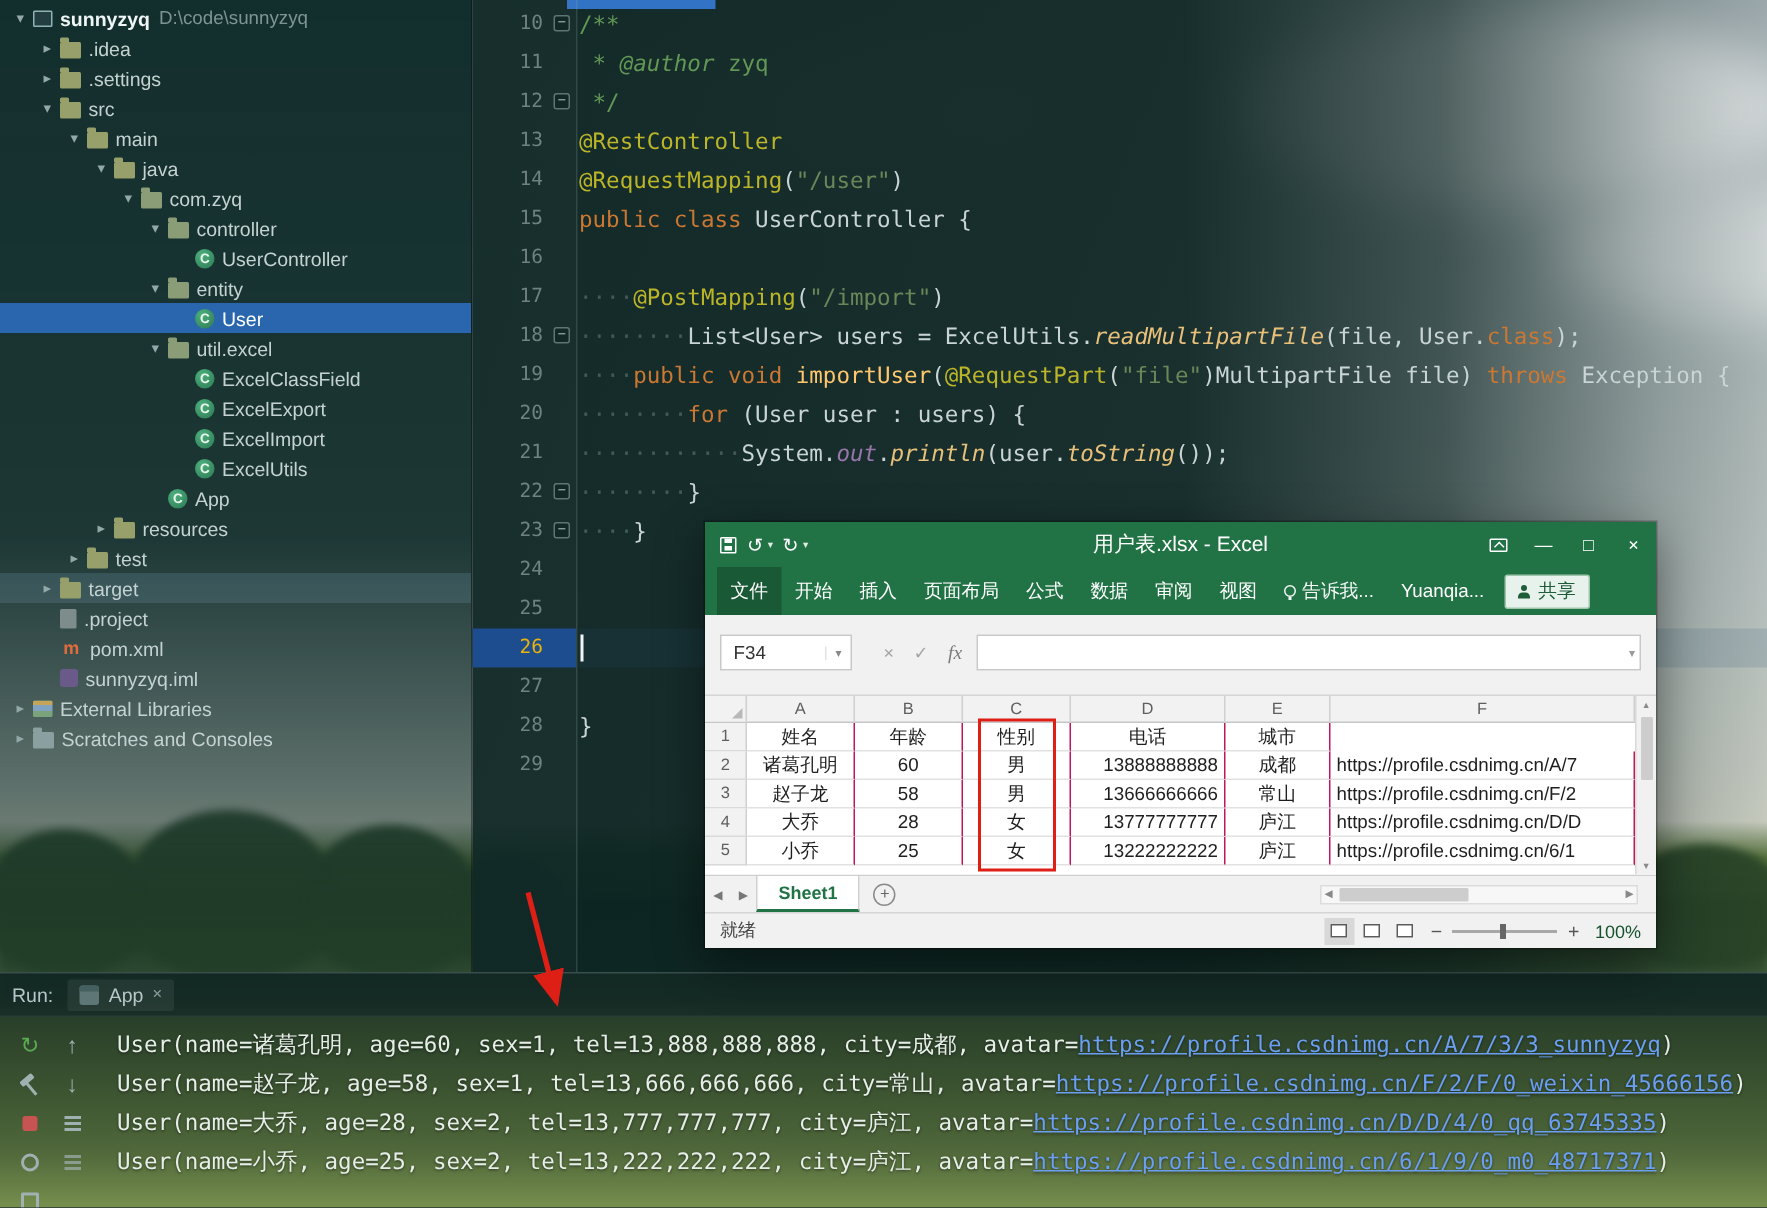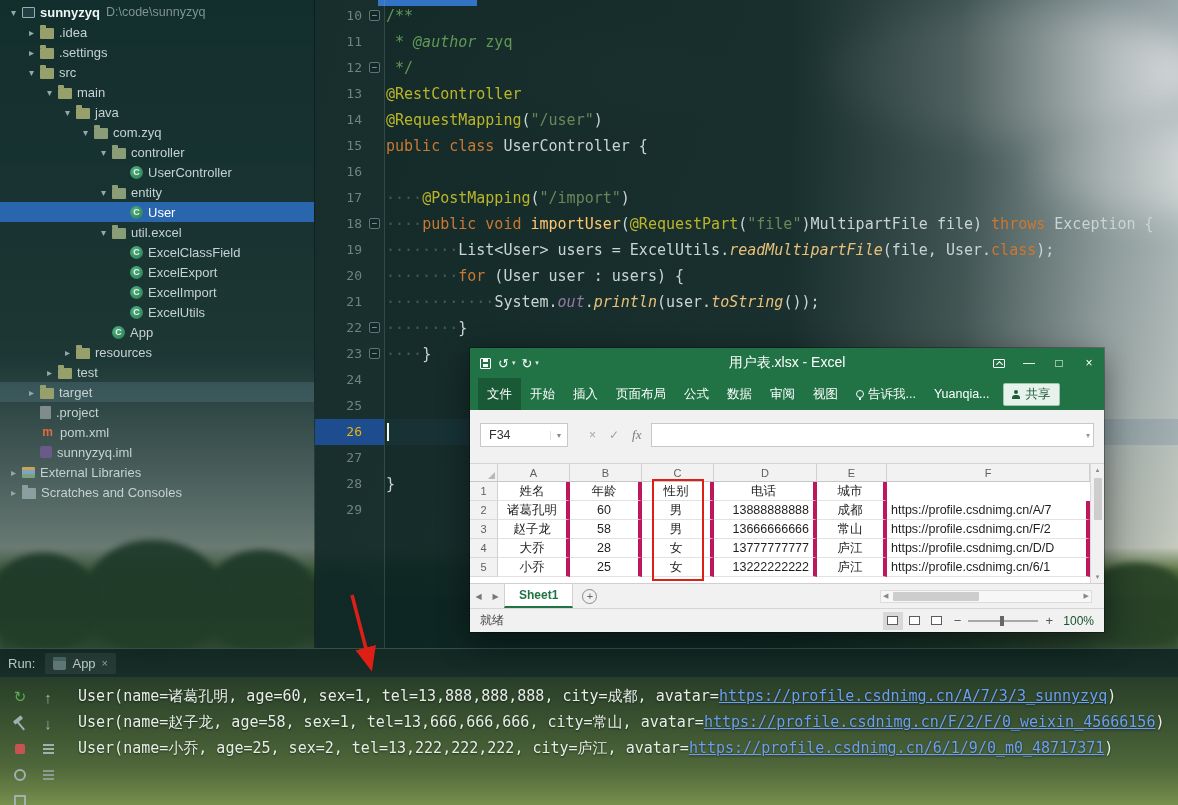--- a/index.html
+++ b/index.html
@@ -118,21 +118,21 @@
   .finput{flex:1;height:24px;background:#fff;border:1px solid #c8c8c8;position:relative;cursor:text;}
   .fi-dd{position:absolute;right:3px;top:7px;color:#999;font-size:8px;}
   .xl-gridwrap{position:relative;height:119px;background:#fff;overflow:hidden;}
   .grid-inner{margin-right:14px;}
   .hdr-row{display:flex;height:18px;background:#f2f2f2;border-bottom:1px solid #c6c6c6;font-size:11px;color:#5f5f5f;}
   .hcell{border-right:1px solid #d0d0d0;display:flex;align-items:center;justify-content:center;cursor:pointer;}
   .corner{width:28px;flex:none;position:relative;border-right:1px solid #d0d0d0;background:#f2f2f2;cursor:pointer;}
   .corner::after{content:"";position:absolute;right:2px;bottom:2px;border-left:7px solid transparent;border-bottom:7px solid #b8b8b8;}
   .grow{display:flex;height:19px;font-size:12.5px;color:#1f1f1f;}
   .rnum{width:28px;flex:none;background:#f2f2f2;border-right:1px solid #d0d0d0;border-bottom:1px solid #dadada;font-size:11px;color:#5f5f5f;display:flex;align-items:center;justify-content:center;cursor:pointer;}
-  .gcell{border-right:4px solid #be185d;border-bottom:1px solid #e2e2e2;padding:0 4px;display:flex;align-items:center;overflow:hidden;white-space:nowrap;cursor:cell;}
+  .gcell{border-right:1px solid #be185d;border-bottom:1px solid #e2e2e2;padding:0 4px;display:flex;align-items:center;overflow:hidden;white-space:nowrap;cursor:cell;}
   .vscroll{position:absolute;right:0;top:0;bottom:0;width:14px;background:#f1f1f1;border-left:1px solid #d9d9d9;display:flex;flex-direction:column;align-items:center;font-size:7px;color:#8a8a8a;cursor:pointer;}
   .vs-thumb{width:8px;height:42px;background:#cdcdcd;margin-top:4px;border-radius:1px;}
   .vs-up{margin-top:2px;}
   .vs-down{margin-top:auto;margin-bottom:2px;}
   .xl-redbox{position:absolute;left:182px;top:15px;width:52px;height:102px;border:2px solid #dd1f16;z-index:5;pointer-events:none;}
   .xl-sheetbar{height:25px;background:#f1f1f1;border-top:1px solid #cfcfcf;display:flex;align-items:center;font-size:12px;color:#555;}
   .snav{width:17px;text-align:center;color:#777;font-size:8px;cursor:pointer;}
   .stab{height:100%;background:#fff;border-left:1px solid #d0d0d0;border-right:1px solid #d0d0d0;border-bottom:2px solid #217346;display:flex;align-items:center;padding:0 14px;color:#217346;font-weight:bold;cursor:pointer;}
   .addsheet{width:15px;height:15px;border:1px solid #8a8a8a;border-radius:50%;margin-left:9px;display:flex;align-items:center;justify-content:center;color:#666;font-size:11px;line-height:1;cursor:pointer;}
   .hscroll{margin-left:auto;margin-right:12px;width:212px;height:13px;background:#f7f7f7;border:1px solid #dcdcdc;position:relative;display:flex;align-items:center;font-size:7px;color:#888;cursor:pointer;}
@@ -326,22 +326,22 @@
     </div>
   <div id="editor-code" class="code">
       <div class="cl"><span class="sg-c">/**</span></div>
       <div class="cl"><span class="sg-c"> * </span><span class="sg-dt">@author</span><span class="sg-c"> zyq</span></div>
       <div class="cl"><span class="sg-c"> */</span></div>
       <div class="cl"><span class="sg-a">@RestController</span></div>
       <div class="cl"><span class="sg-a">@RequestMapping</span><span class="sg-d">(</span><span class="sg-s">"/user"</span><span class="sg-d">)</span></div>
       <div class="cl"><span class="sg-k">public class </span><span class="sg-d">UserController {</span></div>
       <div class="cl"></div>
       <div class="cl"><span class="sg-w">····</span><span class="sg-a">@PostMapping</span><span class="sg-d">(</span><span class="sg-s">"/import"</span><span class="sg-d">)</span></div>
+      <div class="cl"><span class="sg-w">········</span><span class="sg-d">List&lt;User&gt; users = ExcelUtils.</span><span class="sg-mi">readMultipartFile</span><span class="sg-d">(file, User.</span><span class="sg-k">class</span><span class="sg-d">);</span></div>
       <div class="cl"><span class="sg-w">····</span><span class="sg-k">public void </span><span class="sg-md">importUser</span><span class="sg-d">(</span><span class="sg-a">@RequestPart</span><span class="sg-d">(</span><span class="sg-s">"file"</span><span class="sg-d">)</span><span class="sg-d">MultipartFile file) </span><span class="sg-k">throws</span><span class="sg-d"> Exception {</span></div>
-      <div class="cl"><span class="sg-w">········</span><span class="sg-d">List&lt;User&gt; users = ExcelUtils.</span><span class="sg-mi">readMultipartFile</span><span class="sg-d">(file, User.</span><span class="sg-k">class</span><span class="sg-d">);</span></div>
       <div class="cl"><span class="sg-w">········</span><span class="sg-k">for</span><span class="sg-d"> (User user : users) {</span></div>
       <div class="cl"><span class="sg-w">············</span><span class="sg-d">System.</span><span class="sg-f">out</span><span class="sg-d">.</span><span class="sg-mi">println</span><span class="sg-d">(user.</span><span class="sg-mi">toString</span><span class="sg-d">());</span></div>
       <div class="cl"><span class="sg-w">········</span><span class="sg-d">}</span></div>
       <div class="cl"><span class="sg-w">····</span><span class="sg-d">}</span></div>
       <div class="cl"></div>
       <div class="cl"></div>
       <div class="cl cur"><span class="caret"></span></div>
       <div class="cl"></div>
       <div class="cl"><span class="sg-d">}</span></div>
       <div class="cl"></div>
@@ -365,20 +365,21 @@
         <span class="rico ic2-step-down">↓</span>
         <span class="rico ic2-stop"></span>
         <span class="rico ic2-skip"></span>
         <span class="rico ic2-settings"></span>
         <span class="rico ic2-list"></span>
         <span class="rico ic2-pin"></span>
       </div>
     <div id="console-lines" class="console">
         <div class="cline"><span>User(name=诸葛孔明, age=60, sex=1, tel=13,888,888,888, city=成都, avatar=</span><a>https://profile.csdnimg.cn/A/7/3/3_sunnyzyq</a><span>)</span></div>
         <div class="cline"><span>User(name=赵子龙, age=58, sex=1, tel=13,666,666,666, city=常山, avatar=</span><a>https://profile.csdnimg.cn/F/2/F/0_weixin_45666156</a><span>)</span></div>
+        <div class="cline"><span>User(name=大乔, age=28, sex=2, tel=13,777,777,777, city=庐江, avatar=</span><a>https://profile.csdnimg.cn/D/D/4/0_qq_63745335</a><span>)</span></div>
         <div class="cline"><span>User(name=小乔, age=25, sex=2, tel=13,222,222,222, city=庐江, avatar=</span><a>https://profile.csdnimg.cn/6/1/9/0_m0_48717371</a><span>)</span></div>
       </div>
   </div>
 </div>
 
 <div class="xl">
   <div class="xl-title">
     <span class="qat">
       <span class="ic-save"></span>
       <span class="qbtn">↺</span>

